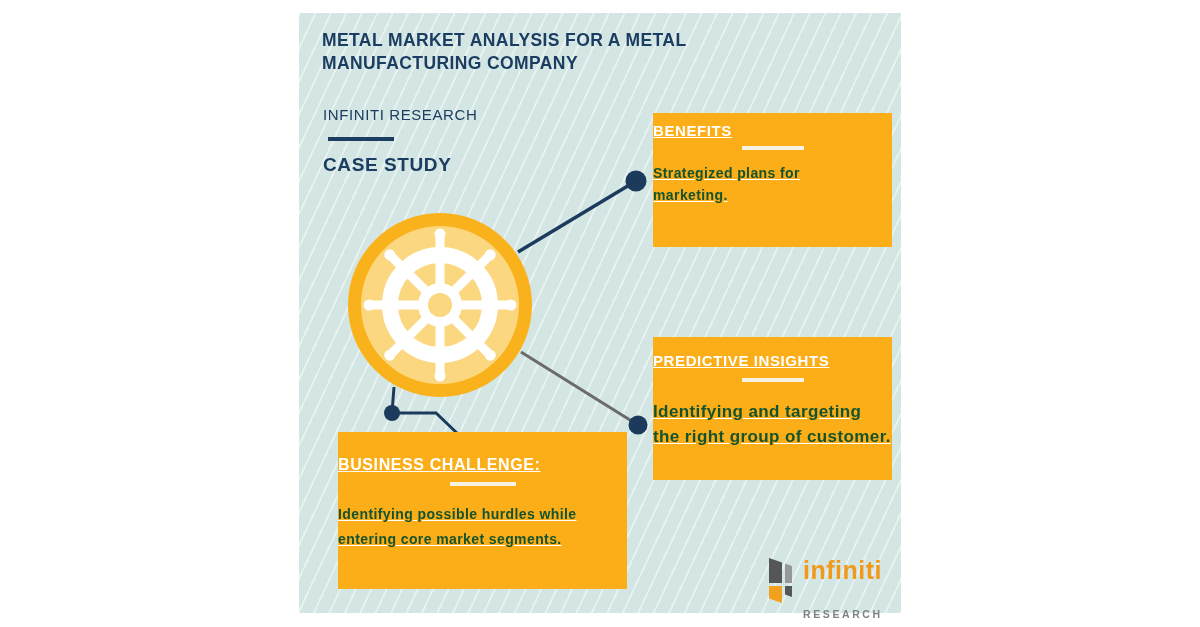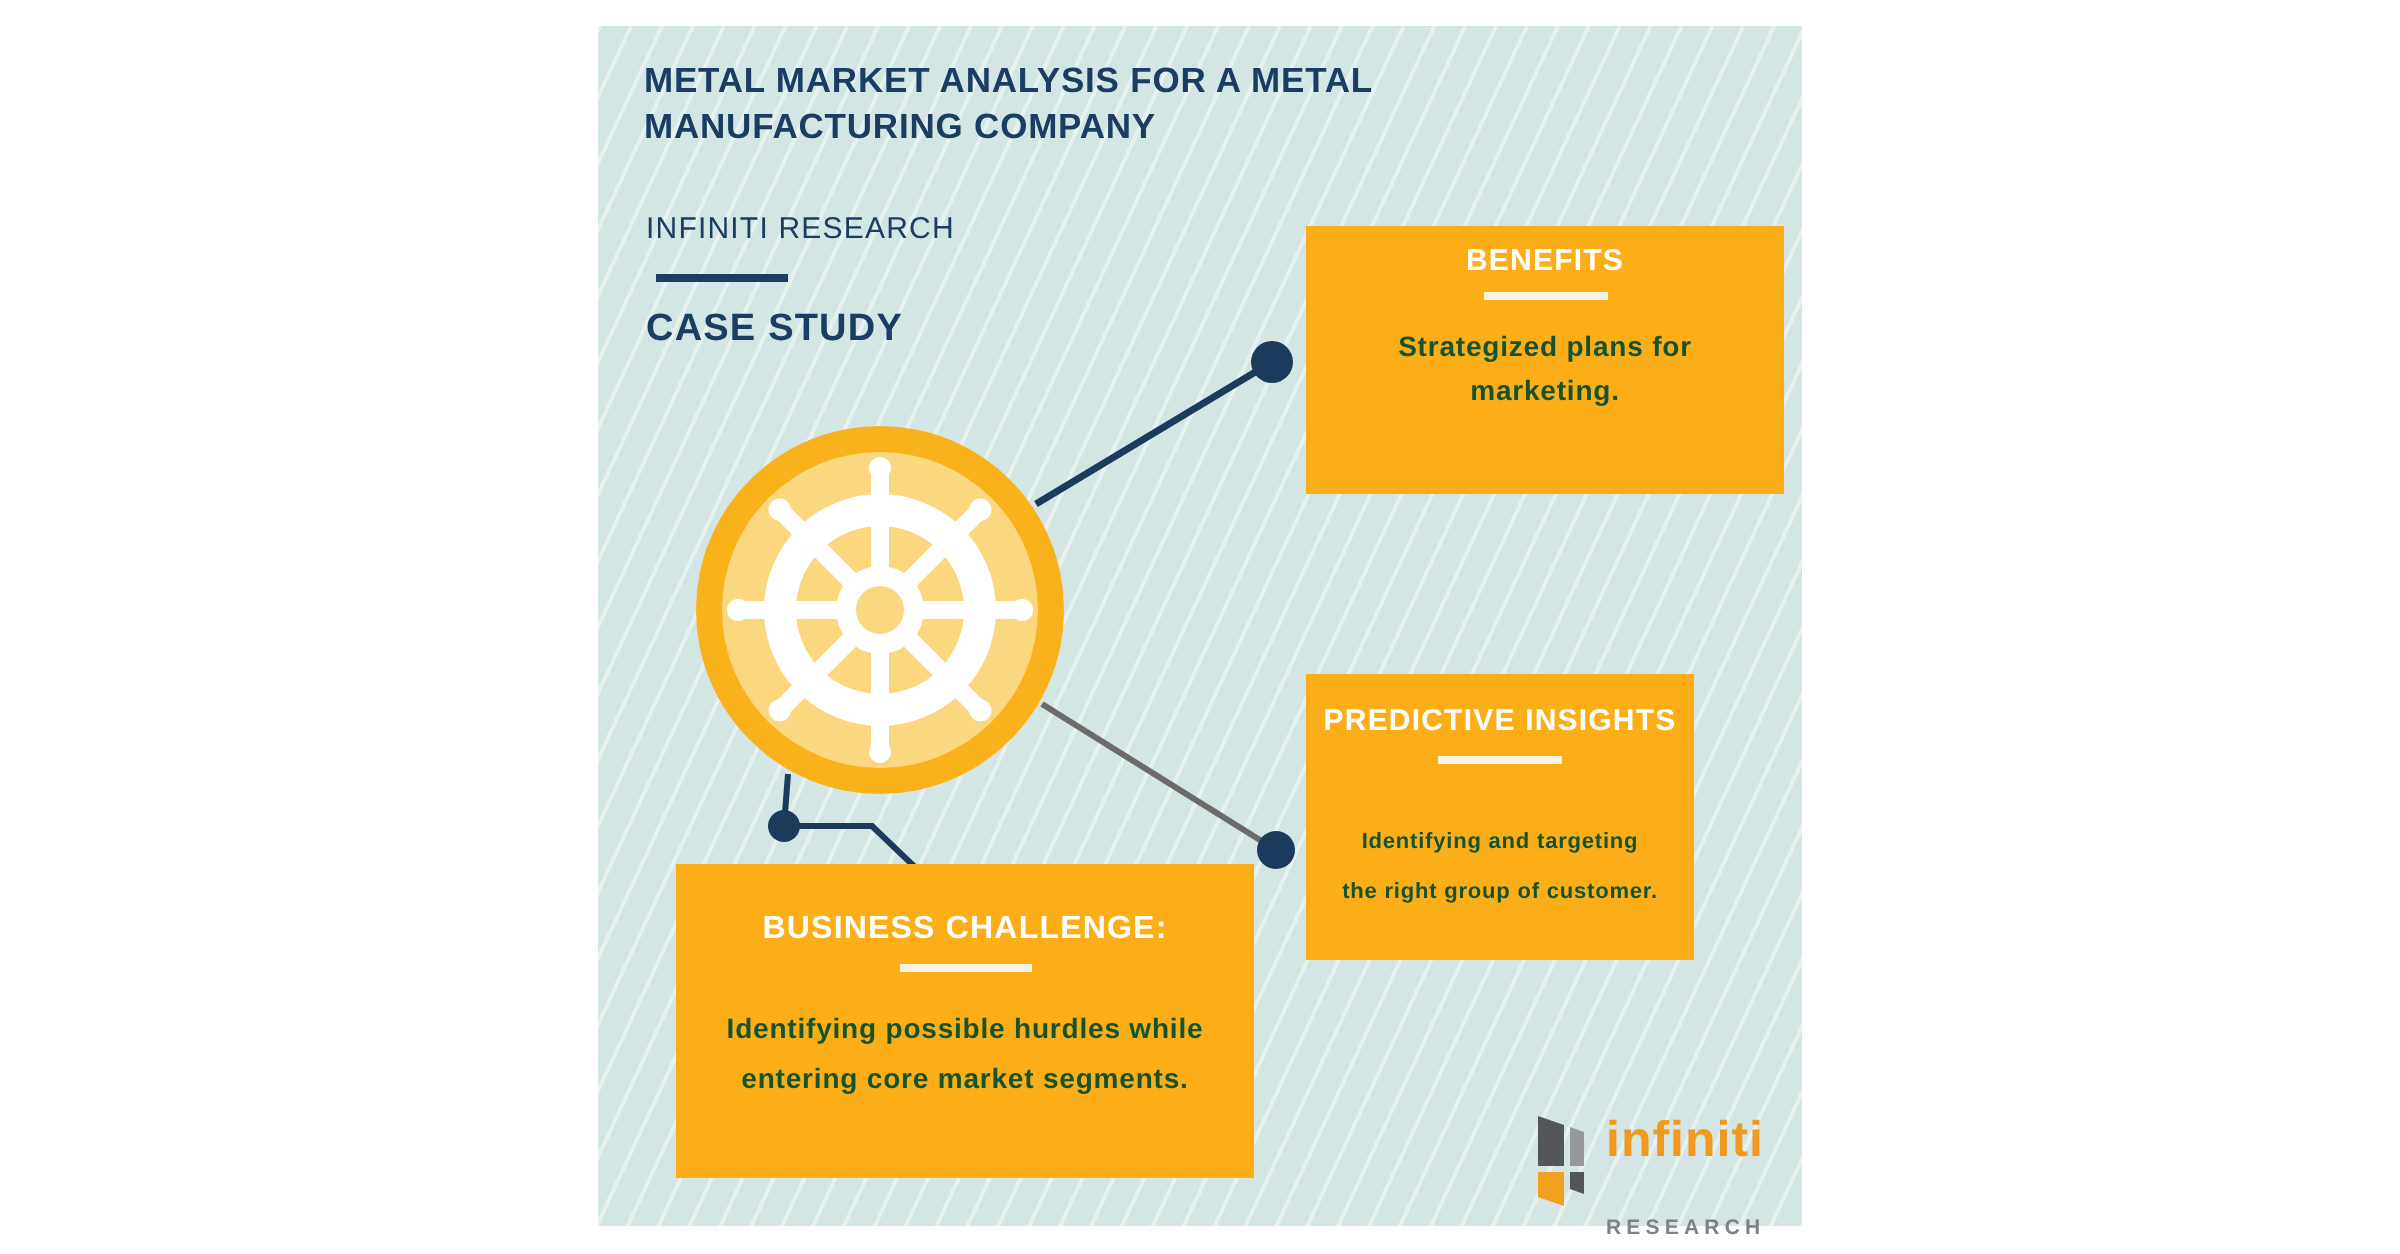--- a/index.html
+++ b/index.html
@@ -35,35 +35,35 @@
   }
 
   
   .connectors { position: absolute; left: 0; top: 0; width: 602px; height: 600px; z-index: 1; }
 
   
   .wheel-wrap { position: absolute; left: 48px; top: 199px; width: 186px; height: 186px; z-index: 2; }
 
   
   .box {
-    position: absolute; background: #fbae17; color: #ffffff; text-align: center; z-index: 2;
+    position: absolute; background: #fbae17; color: #ffffff; z-index: 2; text-decoration: underline;
   }
   .box-title { font-weight: 700; letter-spacing: 0.6px; color: #ffffff; }
   .box-rule { background: #f6f2e4; margin: 0 auto; }
   .box-body { font-weight: 700; color: #14532d; letter-spacing: 0.4px; white-space: pre-line; }
 
   .box-benefits { left: 354px; top: 100px; width: 239px; height: 134px; padding-top: 9px; }
   .box-benefits .box-title { font-size: 15px; }
   .box-benefits .box-rule { width: 62px; height: 3.5px; margin-top: 7px; }
   .box-benefits .box-body { font-size: 14px; line-height: 22px; margin-top: 12px; }
 
-  .box-predictive { left: 354px; top: 324px; width: 194px; height: 143px; padding-top: 15px; }
+  .box-predictive { left: 354px; top: 324px; width: 239px; height: 143px; padding-top: 15px; }
   .box-predictive .box-title { font-size: 15px; }
   .box-predictive .box-rule { width: 62px; height: 3.5px; margin-top: 9px; }
-  .box-predictive .box-body { font-size: 11px; line-height: 25px; margin-top: 27px; }
+  .box-predictive .box-body { font-size: 17px; line-height: 25px; margin-top: 17px; }
 
   .box-challenge { left: 39px; top: 419px; width: 289px; height: 157px; padding-top: 24px; }
   .box-challenge .box-title { font-size: 16px; }
   .box-challenge .box-rule { width: 66px; height: 4px; margin-top: 8px; }
   .box-challenge .box-body { font-size: 14px; line-height: 25px; margin-top: 16px; }
 
   
   .logo {
     position: absolute; left: 470px; top: 544px; display: flex; align-items: flex-start; z-index: 2;
   }

